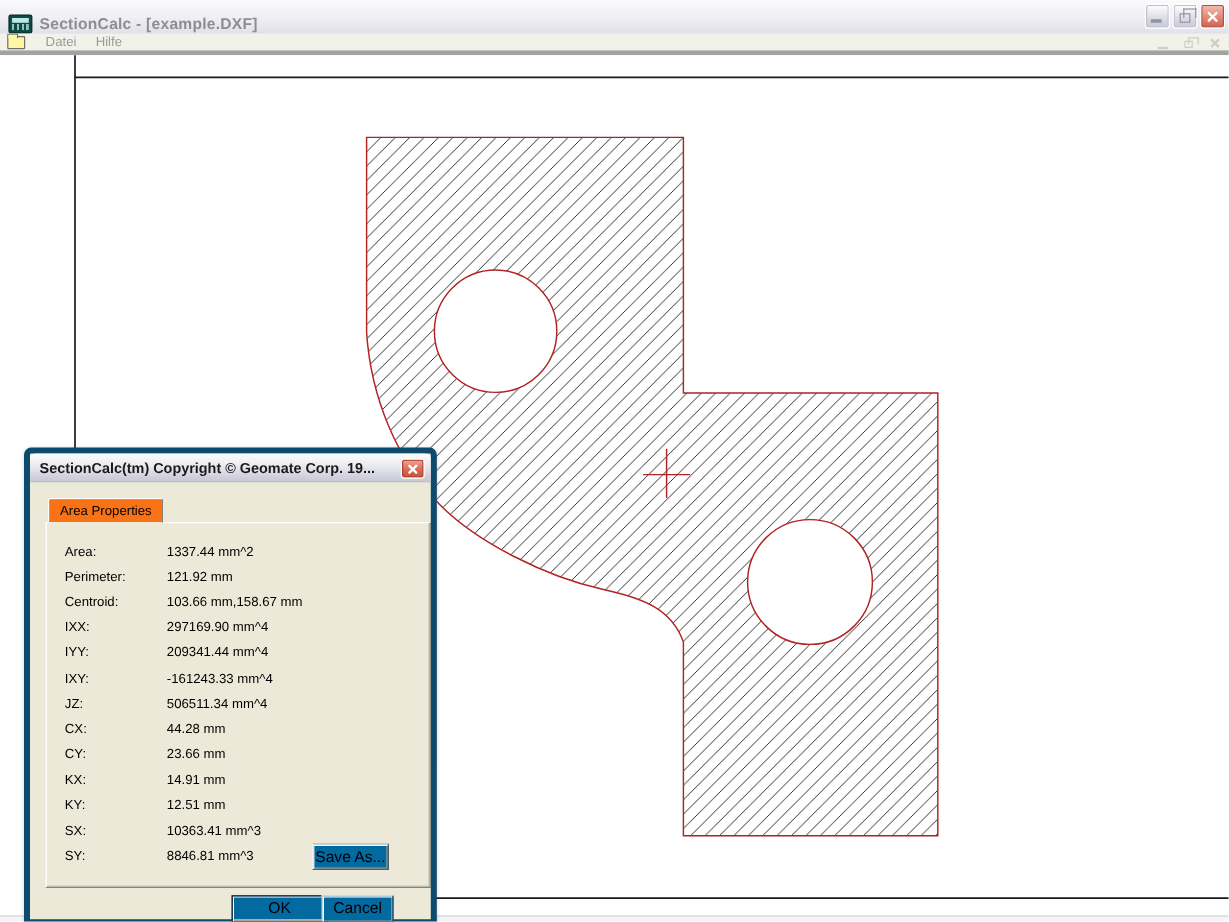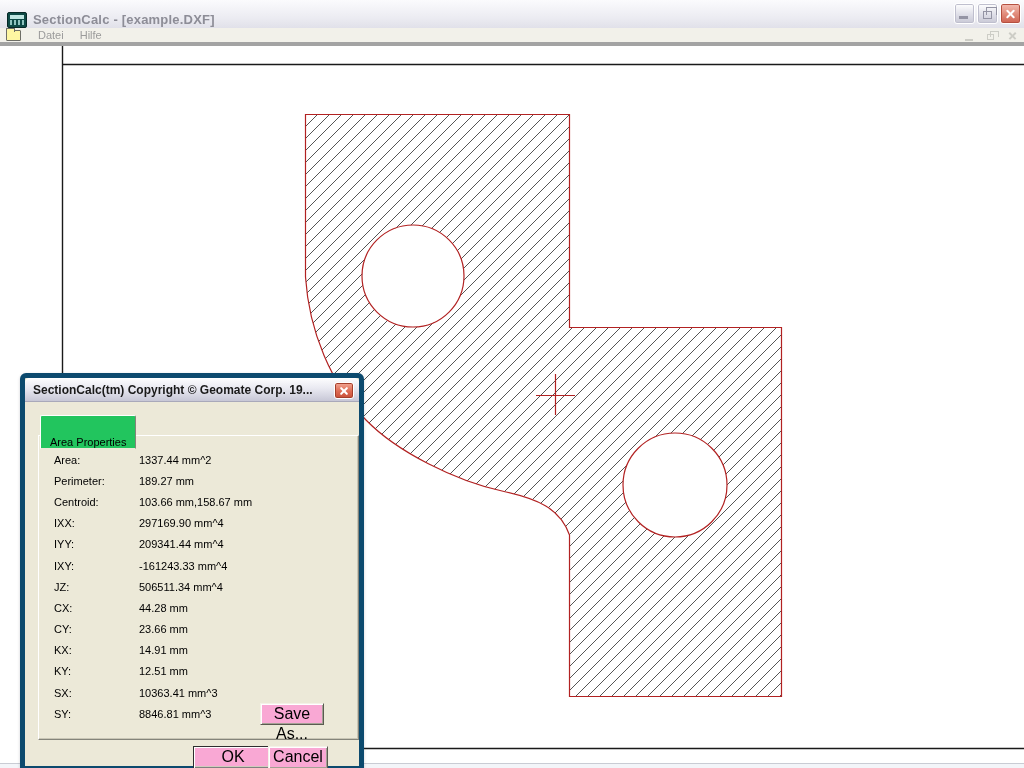--- a/index.html
+++ b/index.html
@@ -70,35 +70,35 @@
   }
   .dlg-title { font-size:12px; font-weight:bold; color:#1a1a1a; white-space:nowrap; overflow:hidden; }
   .dlg-close { position:absolute; right:5px; top:4px; width:20px; height:17px; border-radius:3px;
     background:linear-gradient(#f2a896,#dd6a52 55%, #c74f38);
     border:1px solid #ffffff; box-shadow:inset 0 0 0 1px #a43f2c; }
   .dlg-close .xbar { left:4px; top:7px; width:10px; height:2px; }
 
   .tabctl { position:absolute; left:13px; top:37px; width:321px; height:325px; }
   .tab {
     position:absolute; left:2px; top:0; height:21px; z-index:2;
-    background:#22c55e; padding:16px 9px; line-height:20px; font-size:11px; color:#000;
+    background:#f97316; padding:0 9px; line-height:20px; font-size:11px; color:#000;
     border:1px solid; border-color:#ffffff #84847a #ece9d8 #ffffff; border-radius:2px 2px 0 0;
   }
   .tabpage {
     position:absolute; left:0; top:20px; right:0; bottom:0;
     background:#ece9d8; border:1px solid; border-color:#ffffff #84847a #84847a #ffffff;
     box-shadow:inset -1px -1px 0 #c9c6b6;
   }
   .props { position:absolute; left:15px; top:13px; right:6px; }
   .prow { display:flex; align-items:center; height:21.2px; font-size:11px; color:#000; }
   .plabel { width:85px; }
   .pvalue { flex:1; }
 
   .btn {
-    position:absolute; height:22px; background:#f9a8d4; font-size:16px; color:#000;
+    position:absolute; height:22px; background:#0369a1; font-size:13px; color:#000;
     font-family:"Liberation Sans", sans-serif;
     border:1px solid; border-color:#f4f2e8 #5a5a50 #5a5a50 #f4f2e8;
     box-shadow:inset 1px 1px 0 #ffffff, inset -1px -1px 0 #a4a295;
     text-align:center; line-height:20px;
   }
   .btn-saveas { left:221px; top:267px; width:64px; }
   .btn-ok { left:168px; top:368px; width:80px; height:23px;
     border:1px solid #2e2e2e; box-shadow:inset 1px 1px 0 #ffffff, inset -1px -1px 0 #808080, inset -2px -2px 0 #cfccbc; }
   .btn-cancel { left:243px; top:368px; width:60px; height:23px; }
 
@@ -185,21 +185,21 @@
   <div class="tabctl">
     <div class="tab">Area Properties</div>
     <div class="tabpage">
       <div class="props">
         <div class="prow">
           <span class="plabel">Area:</span>
           <span class="pvalue">1337.44 mm^2</span>
         </div>
         <div class="prow">
           <span class="plabel">Perimeter:</span>
-          <span class="pvalue">189.27 mm</span>
+          <span class="pvalue">121.92 mm</span>
         </div>
         <div class="prow">
           <span class="plabel">Centroid:</span>
           <span class="pvalue">103.66 mm,158.67 mm</span>
         </div>
         <div class="prow">
           <span class="plabel">IXX:</span>
           <span class="pvalue">297169.90 mm^4</span>
         </div>
         <div class="prow">

